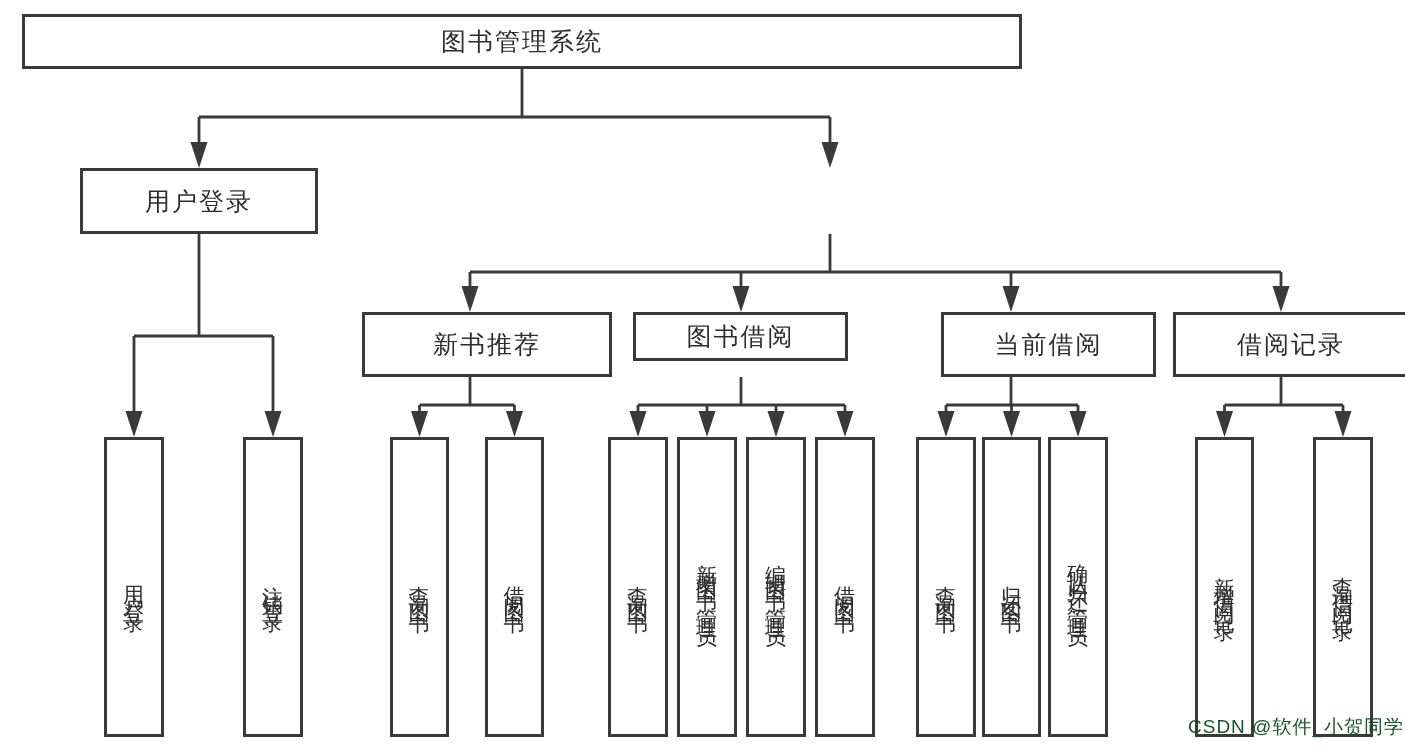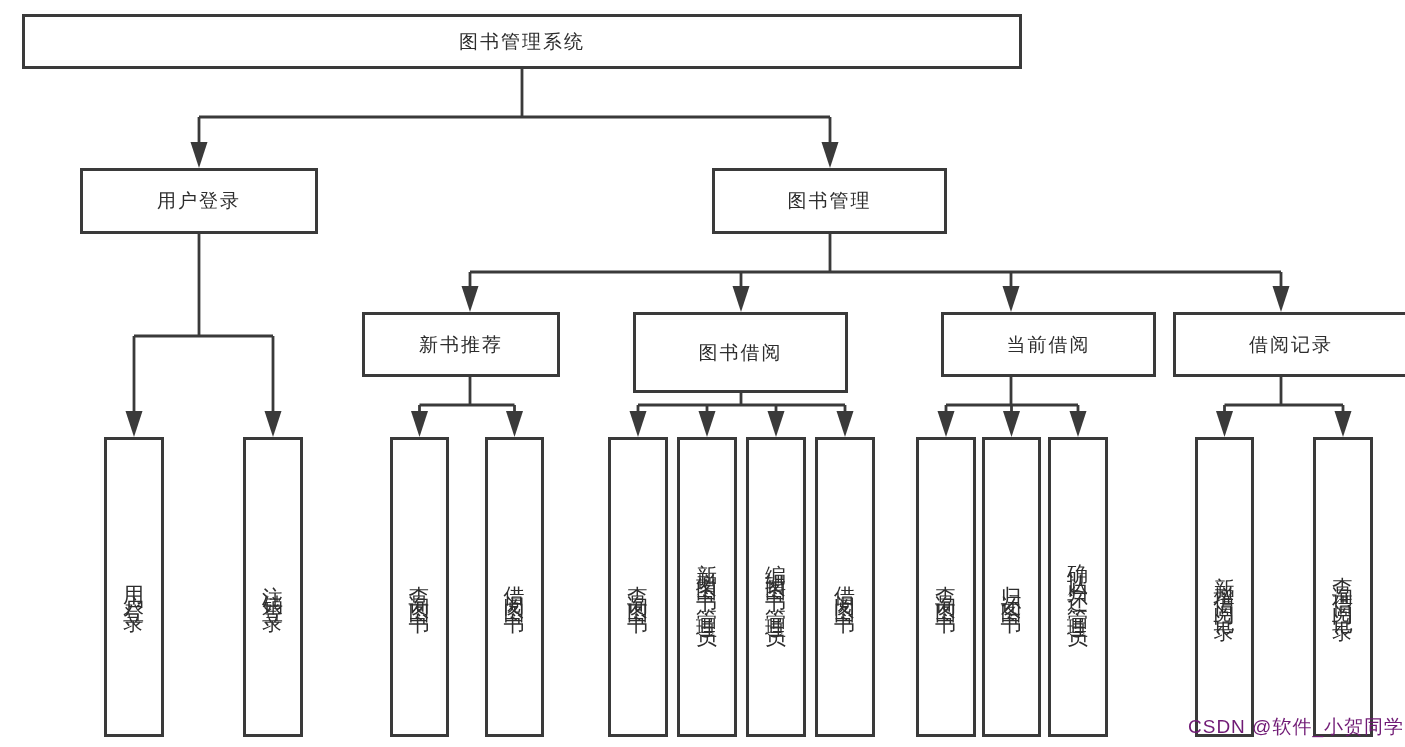--- a/index.html
+++ b/index.html
@@ -15,38 +15,38 @@
     position:absolute;
     box-sizing:border-box;
     border:3px solid #3a3a3a;
     background:#ffffff;
     display:flex;
     align-items:center;
     justify-content:center;
   }
   .htext{
     color:#2d2d2d;
-    font-size:19px;
+    font-size:25px;
     letter-spacing:2px;
     white-space:nowrap;
   }
   .vtext{
     color:#2d2d2d;
     font-size:21px;
     writing-mode:vertical-rl;
     text-orientation:mixed;
     letter-spacing:9px;
     line-height:1;
     white-space:nowrap;
   }
   .watermark{
     position:absolute;
     left:1188px;top:714px;
     font-size:19px;
-    color:#701a75;
+    color:#14532d;
     letter-spacing:1px;
     white-space:nowrap;
     z-index:10;
   }
 </style>
 </head>
 <body>
 
 <div id="stage">
 
@@ -109,28 +109,25 @@
     </g>
   </svg>
 
   <div class="box" style="left:22px;top:14px;width:1000px;height:55px">
     <span class="htext">图书管理系统</span>
   </div>
 
   <div class="box" style="left:80px;top:168px;width:238px;height:66px">
     <span class="htext">用户登录</span>
   </div>
-  <div class="box" style="left:712px;top:168px;width:235px;height:66px">
-    <span class="htext">图书管理</span>
-  </div>
 
-  <div class="box" style="left:362px;top:312px;width:198px;height:65px">
+  <div class="box" style="left:362px;top:312px;width:250px;height:65px">
     <span class="htext">新书推荐</span>
   </div>
-  <div class="box" style="left:633px;top:312px;width:215px;height:81px">
+  <div class="box" style="left:633px;top:312px;width:215px;height:49px">
     <span class="htext">图书借阅</span>
   </div>
   <div class="box" style="left:941px;top:312px;width:215px;height:65px">
     <span class="htext">当前借阅</span>
   </div>
   <div class="box" style="left:1173px;top:312px;width:236px;height:65px">
     <span class="htext">借阅记录</span>
   </div>
 
   <div class="box" style="left:104px;top:437px;width:60px;height:300px">

